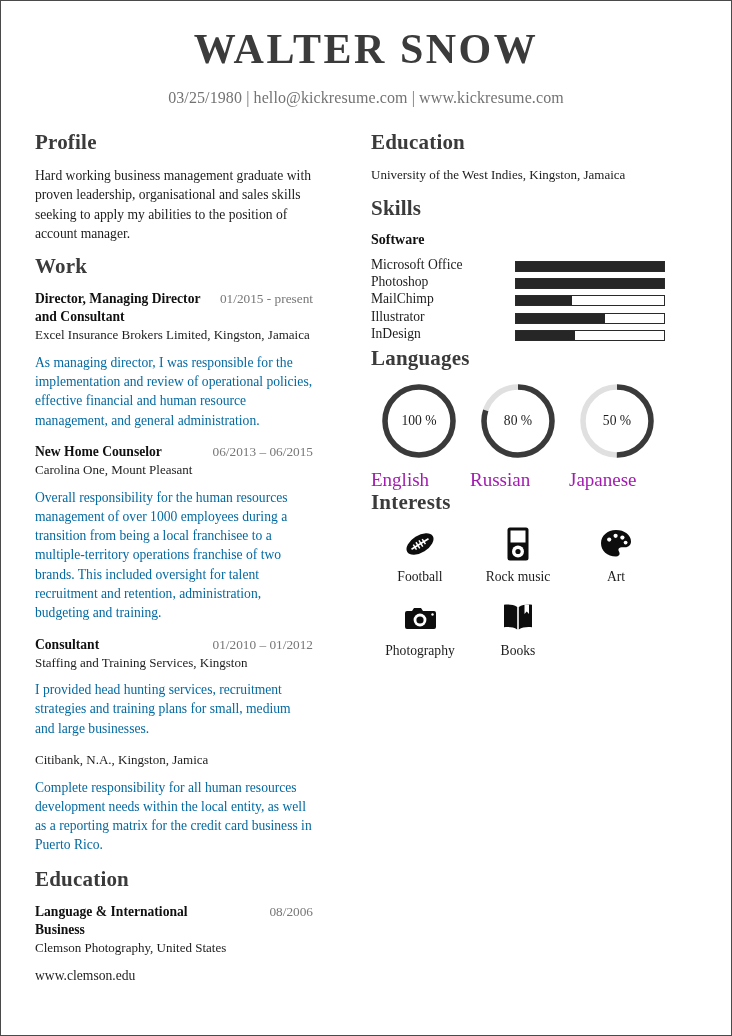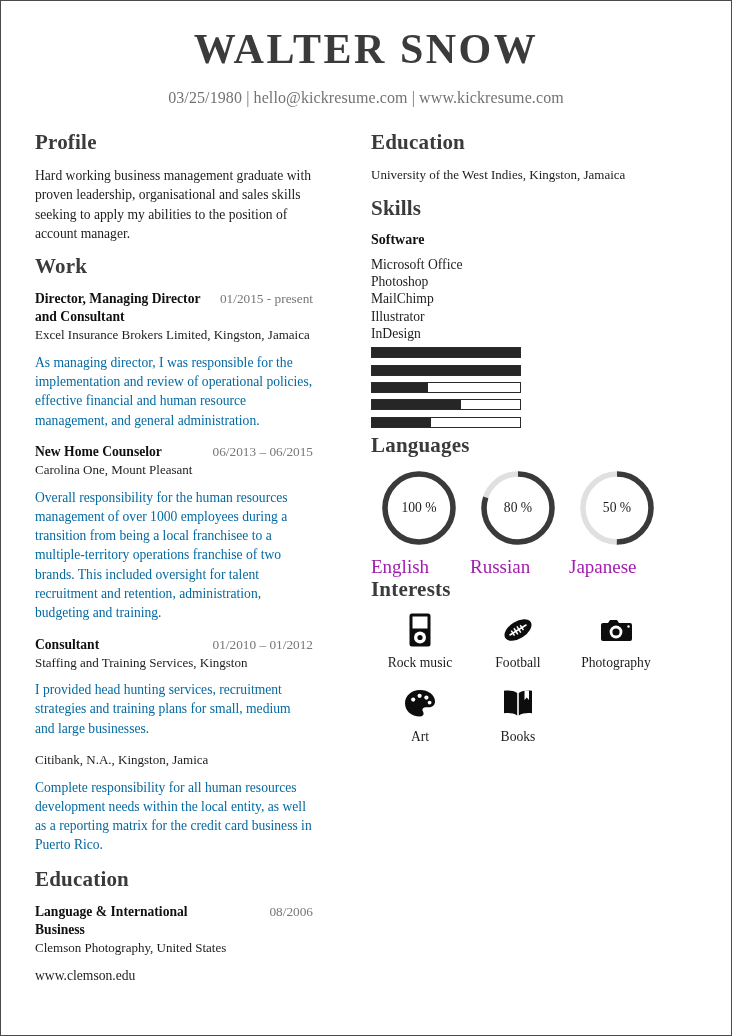--- a/index.html
+++ b/index.html
@@ -124,21 +124,20 @@
   .sub-head {
     font-size: 14px;
     font-weight: bold;
     color: #101010;
     margin-bottom: 8px;
   }
   .skills-wrap {
     display: flex;
     justify-content: space-between;
     align-items: flex-start;
-    flex-direction: column;
   }
   .skill-names { width: 140px; }
   .skill-name {
     font-size: 13.6px;
     line-height: 17.3px;
     color: #1c1c1c;
     white-space: nowrap;
   }
   .skill-bars {
     width: 150px;
@@ -350,70 +349,70 @@
           <div class="lang-name">Japanese</div>
         </div>
 
       </div>
 
       <h2 class="section section-gap">Interests</h2>
       <div class="interests-grid">
 
         <div class="interest">
           <div class="interest-icon">
-            <svg width="22" height="34" viewBox="0 0 22 34">
-              <rect x="0.5" y="0.5" width="21" height="33" rx="2.5" fill="#0d0d0d"></rect>
-              <rect x="3.5" y="3.5" width="15" height="12" fill="#ffffff"></rect>
-              <circle cx="11" cy="24.5" r="6" fill="#ffffff"></circle>
-              <circle cx="11" cy="24.5" r="2.6" fill="#0d0d0d"></circle>
-            </svg>
-          </div>
-          <div class="interest-label">Rock music</div>
-        </div>
-
-        <div class="interest">
-          <div class="interest-icon">
             <svg width="34" height="30" viewBox="0 0 34 30">
               <g transform="rotate(-32 17 15)">
                 <ellipse cx="17" cy="15" rx="15" ry="8.5" fill="#0d0d0d"></ellipse>
                 <path d="M7 15 H27" stroke="#ffffff" stroke-width="1.6"></path>
                 <path d="M11 12 V18 M14.5 11.4 V18.6 M18 11.4 V18.6 M21.5 12 V18" stroke="#ffffff" stroke-width="1.5"></path>
               </g>
             </svg>
           </div>
           <div class="interest-label">Football</div>
         </div>
 
         <div class="interest">
           <div class="interest-icon">
-            <svg width="34" height="26" viewBox="0 0 34 26">
-              <path d="M11 3 h7 l2 3 h11 a2 2 0 0 1 2 2 v14 a2 2 0 0 1 -2 2 h-27 a2 2 0 0 1 -2 -2 v-14 a2 2 0 0 1 2 -2 h5 z" fill="#0d0d0d"></path>
-              <circle cx="17" cy="15" r="6.4" fill="#ffffff"></circle>
-              <circle cx="17" cy="15" r="3.6" fill="#0d0d0d"></circle>
-              <circle cx="29.5" cy="9.5" r="1.2" fill="#ffffff"></circle>
-            </svg>
-          </div>
-          <div class="interest-label">Photography</div>
+            <svg width="22" height="34" viewBox="0 0 22 34">
+              <rect x="0.5" y="0.5" width="21" height="33" rx="2.5" fill="#0d0d0d"></rect>
+              <rect x="3.5" y="3.5" width="15" height="12" fill="#ffffff"></rect>
+              <circle cx="11" cy="24.5" r="6" fill="#ffffff"></circle>
+              <circle cx="11" cy="24.5" r="2.6" fill="#0d0d0d"></circle>
+            </svg>
+          </div>
+          <div class="interest-label">Rock music</div>
         </div>
 
         <div class="interest">
           <div class="interest-icon">
             <svg width="32" height="29" viewBox="0 0 32 29">
               <path d="M16 1 C7.2 1 1 7 1 14.2 C1 21.4 7.2 27.6 16 27.6 C18.4 27.6 19.6 26.2 19.6 24.6 C19.6 23 18.4 22.2 18.4 20.8 C18.4 19.2 19.8 18.2 21.6 18.2 H25 C28.8 18.2 31 15.6 31 12.4 C31 5.9 24.4 1 16 1 Z" fill="#0d0d0d"></path>
               <circle cx="9.2" cy="10.6" r="2.1" fill="#ffffff"></circle>
               <circle cx="15.6" cy="6.8" r="2.1" fill="#ffffff"></circle>
               <circle cx="22.4" cy="8.6" r="2.1" fill="#ffffff"></circle>
               <circle cx="25.6" cy="13.6" r="1.9" fill="#ffffff"></circle>
             </svg>
           </div>
           <div class="interest-label">Art</div>
         </div>
 
         <div class="interest">
           <div class="interest-icon">
+            <svg width="34" height="26" viewBox="0 0 34 26">
+              <path d="M11 3 h7 l2 3 h11 a2 2 0 0 1 2 2 v14 a2 2 0 0 1 -2 2 h-27 a2 2 0 0 1 -2 -2 v-14 a2 2 0 0 1 2 -2 h5 z" fill="#0d0d0d"></path>
+              <circle cx="17" cy="15" r="6.4" fill="#ffffff"></circle>
+              <circle cx="17" cy="15" r="3.6" fill="#0d0d0d"></circle>
+              <circle cx="29.5" cy="9.5" r="1.2" fill="#ffffff"></circle>
+            </svg>
+          </div>
+          <div class="interest-label">Photography</div>
+        </div>
+
+        <div class="interest">
+          <div class="interest-icon">
             <svg width="32" height="29" viewBox="0 0 32 29">
               <path d="M15.2 4 C11.5 1.6 6.5 1.2 2 1.8 V24.2 C6.5 23.6 11.5 24 15.2 26.4 Z" fill="#0d0d0d"></path>
               <path d="M16.8 4 C20.5 1.6 25.5 1.2 30 1.8 V24.2 C25.5 23.6 20.5 24 16.8 26.4 Z" fill="#0d0d0d"></path>
               <path d="M22.5 1.6 H27 V11 L24.75 8.6 L22.5 11 Z" fill="#ffffff"></path>
             </svg>
           </div>
           <div class="interest-label">Books</div>
         </div>
 
 

